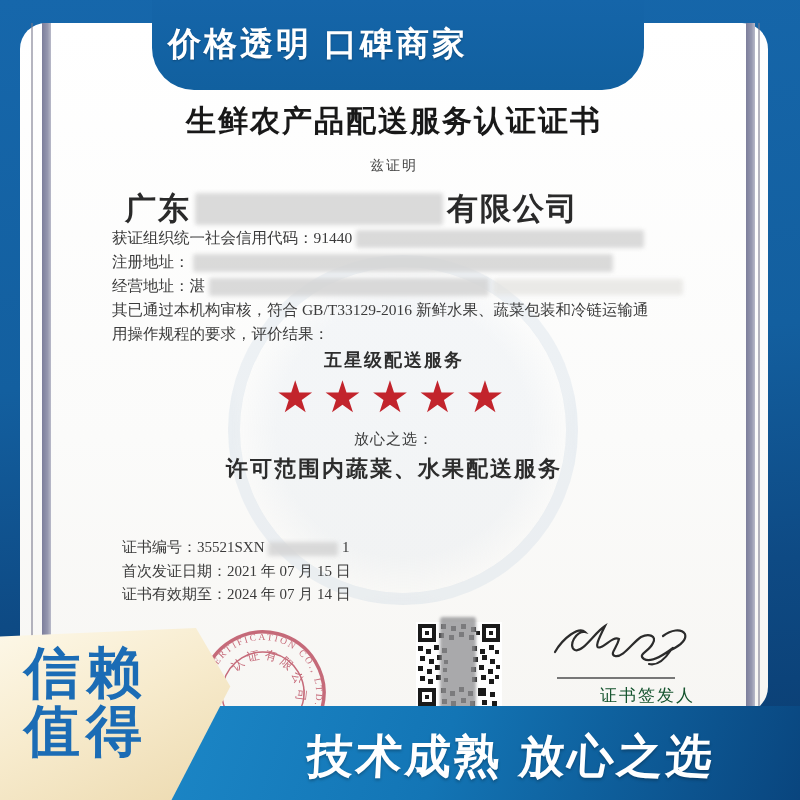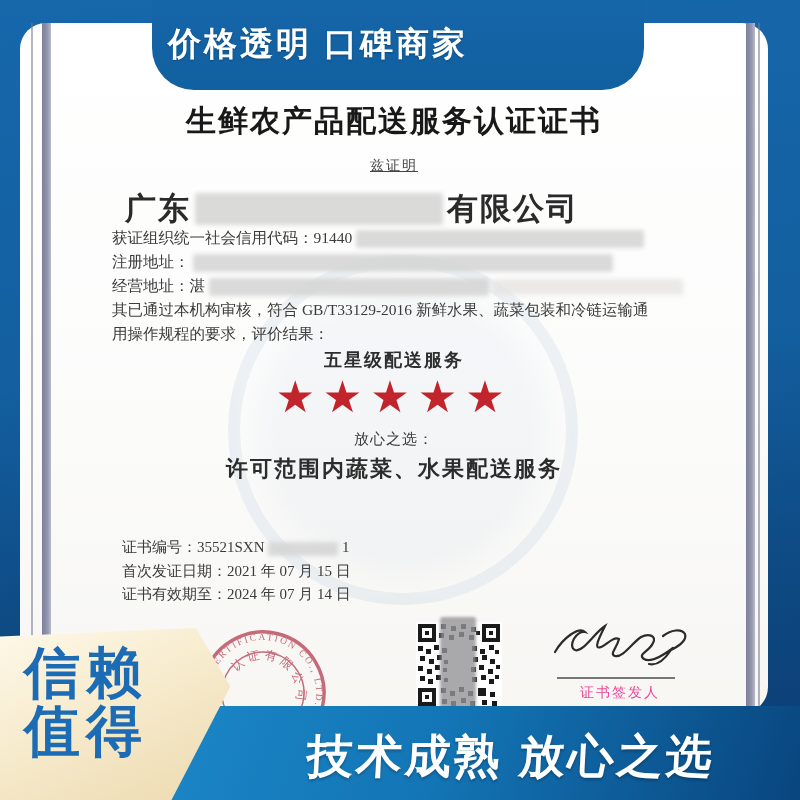--- a/index.html
+++ b/index.html
@@ -25,21 +25,21 @@
              text-shadow:0 1px 2px rgba(0,0,0,.25); }
 
   .watermark { position:absolute; left:228px; top:255px; width:350px; height:350px;
              border-radius:50%; border:12px solid rgba(150,175,205,.14);
              background:radial-gradient(circle, rgba(175,195,220,.10) 55%, rgba(175,195,220,0) 72%); }
 
   .cert { font-family:"Liberation Serif", serif; color:#3d3d3d; }
   .center { position:absolute; left:20px; width:748px; text-align:center; }
 
   .cert-title { top:101px; font-size:30px; font-weight:bold; color:#181818; letter-spacing:2px; }
-  .cert-subtitle { top:157px; font-size:14px; color:#444; letter-spacing:2px;text-decoration:underline; }
+  .cert-subtitle { top:157px; font-size:14px; color:#444; letter-spacing:2px; }
 
   .company-row { position:absolute; left:20px; top:188px; width:664px;
                  display:flex; justify-content:center; align-items:center;
                  font-size:31px; font-weight:bold; color:#2a2a2a; letter-spacing:2px; }
 
   .redact { display:inline-block; vertical-align:middle; background:#d4d4d4;
             border-radius:2px; filter:blur(2px); opacity:.85; }
   .redact.light { background:#e3e2df; opacity:.7; }
 
   .info-block { position:absolute; left:112px; top:226px; width:592px;
@@ -56,22 +56,22 @@
   .details .row { white-space:nowrap; }
 
   .seal { position:absolute; left:196px; top:626px; width:134px; height:134px; z-index:3; opacity:.9; }
 
   .qr { position:absolute; left:416px; top:622px; width:86px; height:86px; z-index:4; }
   .qr-censor { position:absolute; left:440px; top:617px; width:36px; height:94px; z-index:4;
                background:rgba(148,148,150,.8); filter:blur(1.5px); border-radius:3px; }
 
   .signature { position:absolute; left:545px; top:616px; width:150px; height:58px; z-index:4; }
   .sig-line { position:absolute; left:557px; top:677px; width:118px; height:2px; background:#777; z-index:4; }
-  .signer-label { position:absolute; left:545px; top:684px; width:150px; text-align:center;
-                  font-family:"Liberation Serif",serif; font-size:14px; color:#ec4899; z-index:4; letter-spacing:2px; }
+  .signer-label { position:absolute; left:545px; top:684px; width:150px; text-align:right;
+                  font-family:"Liberation Serif",serif; font-size:17px; color:#14532d; z-index:4; letter-spacing:2px; }
 
   .bottom-banner { position:absolute; left:0; top:706px; width:800px; height:94px; z-index:5;
                    background:linear-gradient(110deg,#228fd0 0%,#2090d0 0%,#1375b5 55%,#09457e 100%); }
   .bottom-banner-text { position:absolute; left:230px; right:8px; top:20px; text-align:center;
                    color:#fff; font-size:46px; font-weight:bold; letter-spacing:3px;
                    transform:skewX(-3deg); text-shadow:0 2px 3px rgba(0,0,0,.25); }
 
   .side-badge { position:absolute; left:0; top:628px; width:245px; height:172px; z-index:6;
                 background:linear-gradient(155deg,#fdf8e8 0%,#f7ebcd 45%,#ecd9ae 100%);
                 clip-path:polygon(0% 5%, 80% 0%, 94% 34%, 70% 100%, 0% 100%); }

